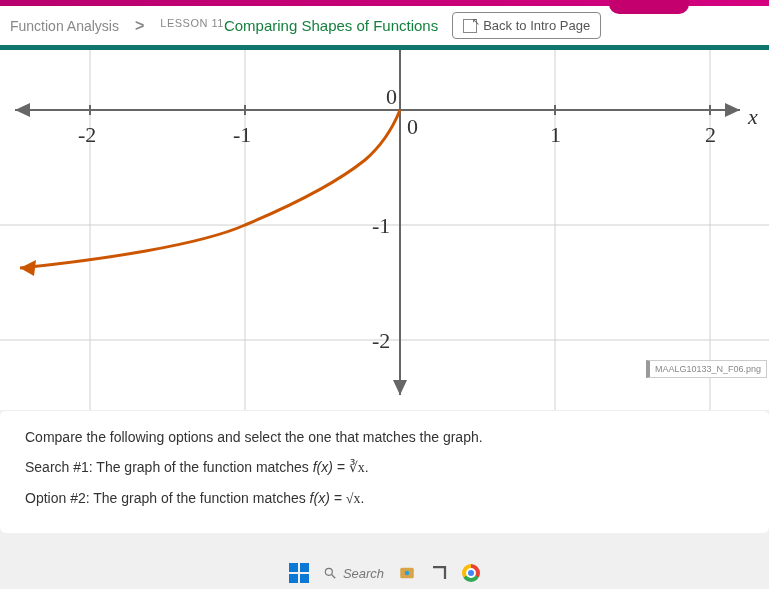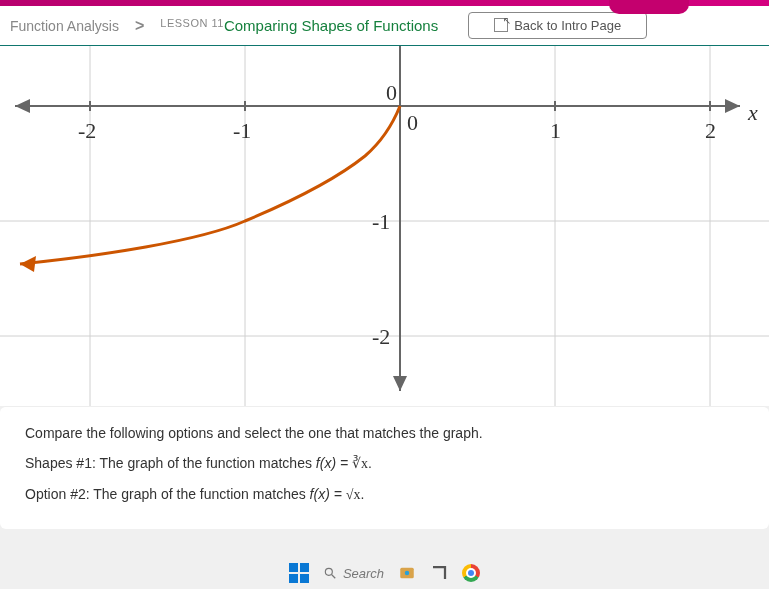--- a/index.html
+++ b/index.html
@@ -25,37 +25,37 @@
     height: 22px;
     background: #c4006e;
     border-radius: 0 0 10px 10px;
   }
   .header {
     display: flex;
     align-items: center;
     padding: 6px 10px;
     background: #fff;
     gap: 10px;
-    border-bottom: 1px solid #0f766e;
+    border-bottom: 5px solid #0f766e;
   }
   .breadcrumb-item { color: #888; font-size: 14px; }
   .chevron { color: #888; padding: 0 6px; font-weight: bold; }
   .lesson-block { display: flex; flex-direction: row; }
   .lesson-small { color: #888; font-size: 11px; letter-spacing: 0.5px; }
   .lesson-title { color: #15803d; font-size: 15px; }
   .back-btn {
-    margin-left: 20px;
+    margin-left: 4px;
     border: 1px solid #888;
     border-radius: 4px;
-    padding: 5px 25px;
+    padding: 5px 10px;
     font-size: 13px;
     color: #555;
     background: #fff;
     display: inline-flex;
-    align-items: flex-start;
+    align-items: center;
     gap: 6px;
     cursor: pointer;
   }
   .back-icon {
     display: inline-block;
     width: 14px; height: 14px;
     border: 1px solid #888;
     position: relative;
   }
   .back-icon::after {
@@ -203,26 +203,27 @@
     <text class="tick-label" x="372" y="298">-2</text>
     <text class="x-lbl" x="748" y="74">x</text>
 
     <path class="curve" d="M 20 218
          C 100 210, 200 195, 245 175
          C 300 152, 340 130, 365 110
          C 380 97, 392 80, 400 60"></path>
     <polygon class="arrowhead-orange" points="20,218 36,210 34,226"></polygon>
   </svg>
 
+  <div class="watermark">MAALG10133_N_F06.png</div>
 </div>
 
 <div class="question-panel">
   <p>Compare the following options and select the one that matches the graph.</p>
   <p>
-    <span>Shapes #1: The graph of the function matches </span>
+    <span>Search #1: The graph of the function matches </span>
     <span class="fx">f(x) = </span>
     <span class="sqrt">∛x</span><span>.</span>
   </p>
   <p>
     <span>Option #2: The graph of the function matches </span>
     <span class="fx">f(x) = </span>
     <span class="sqrt">√x</span><span>.</span>
   </p>
 </div>
 

